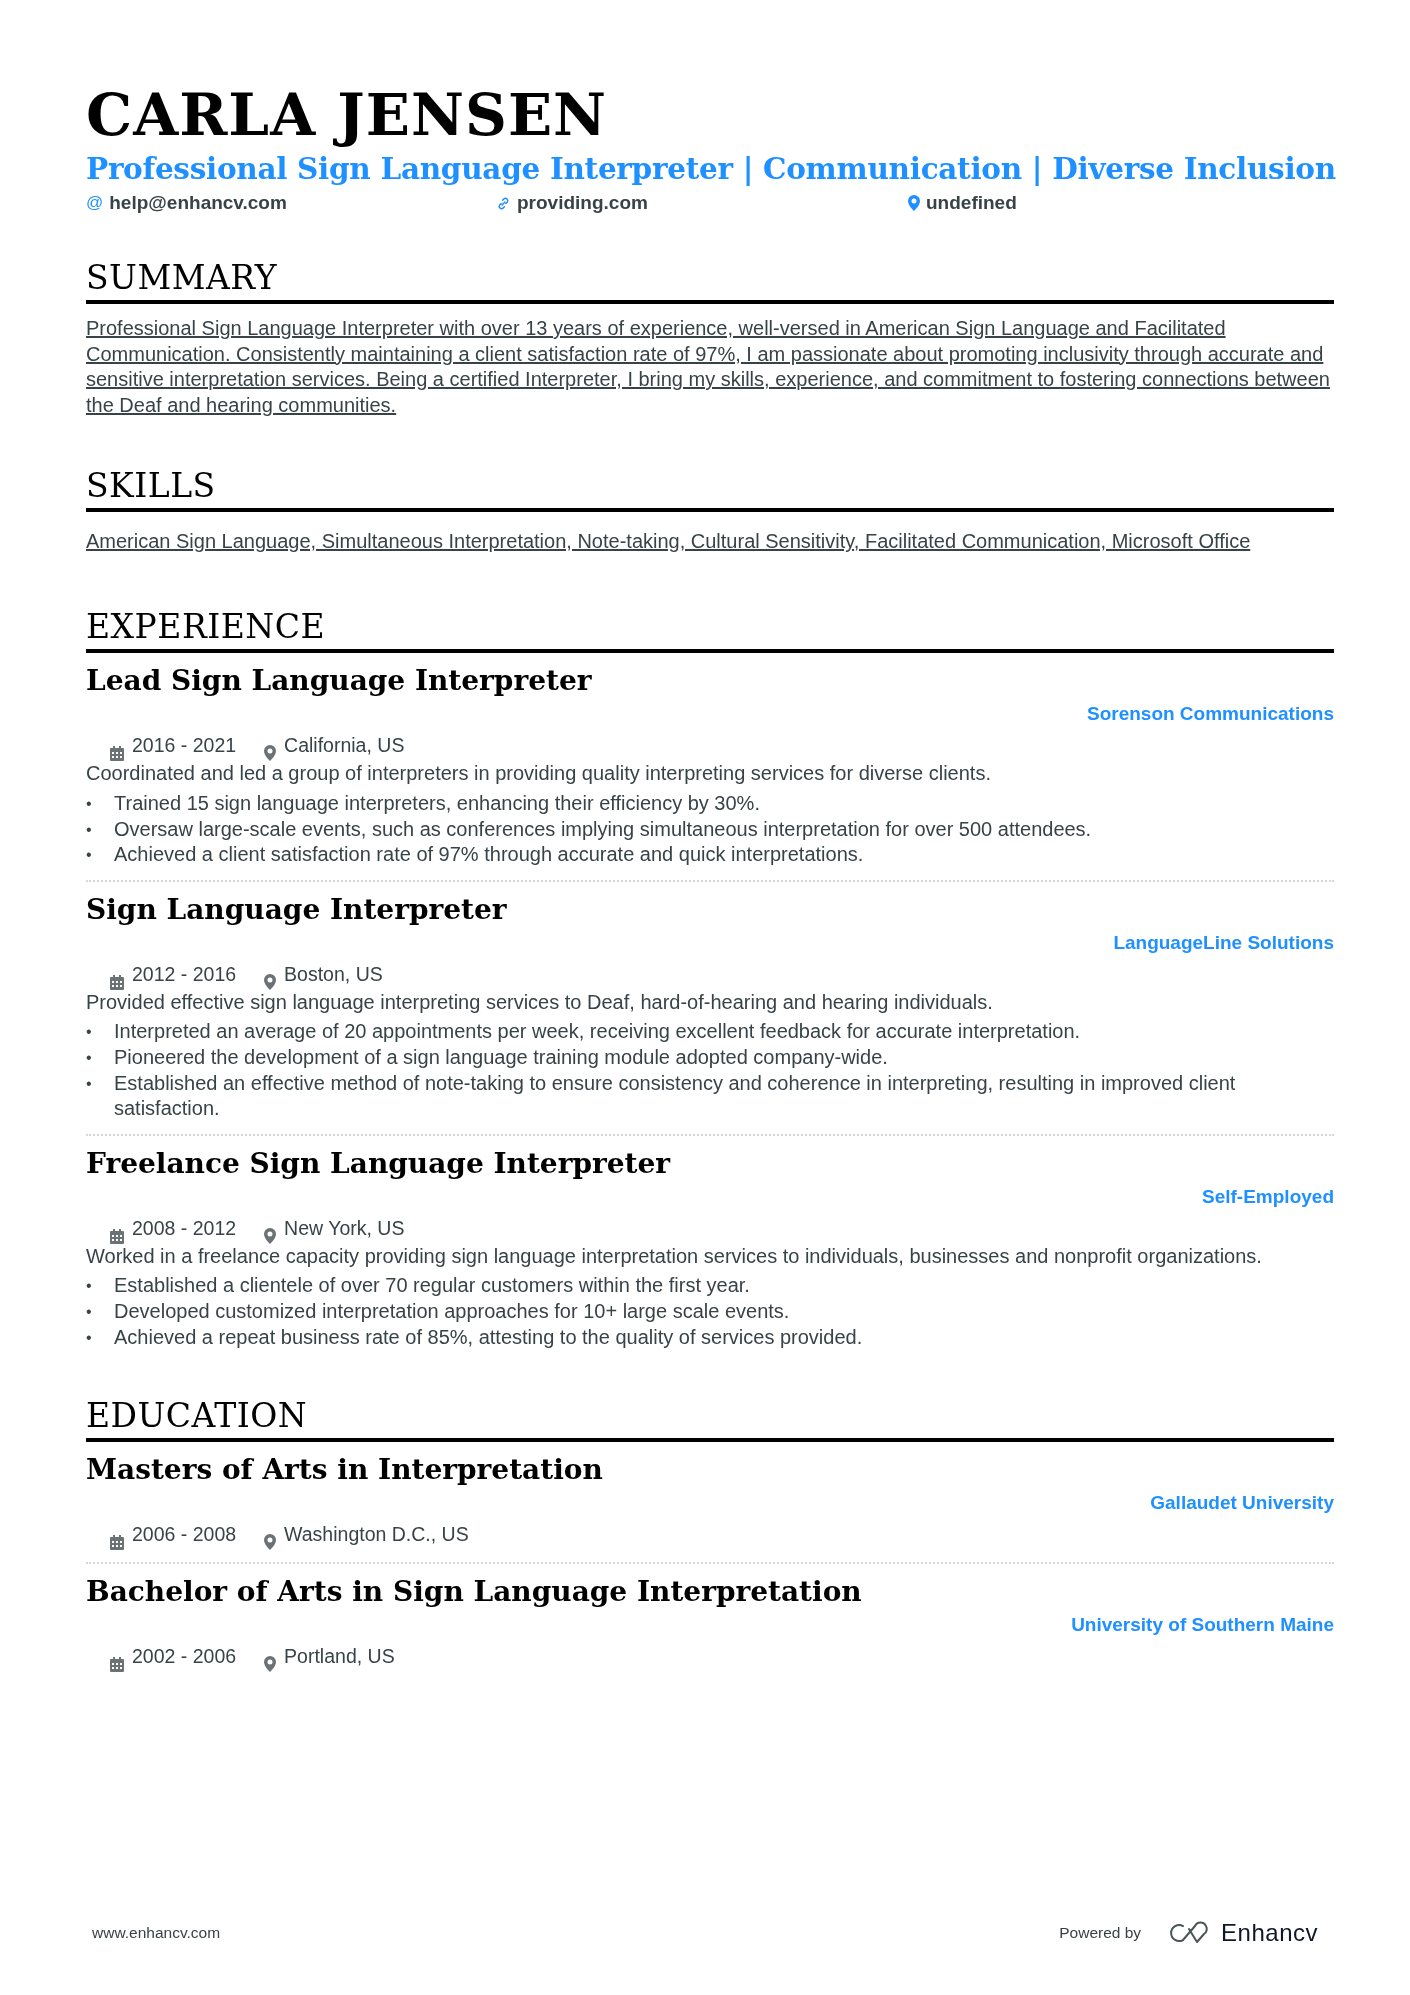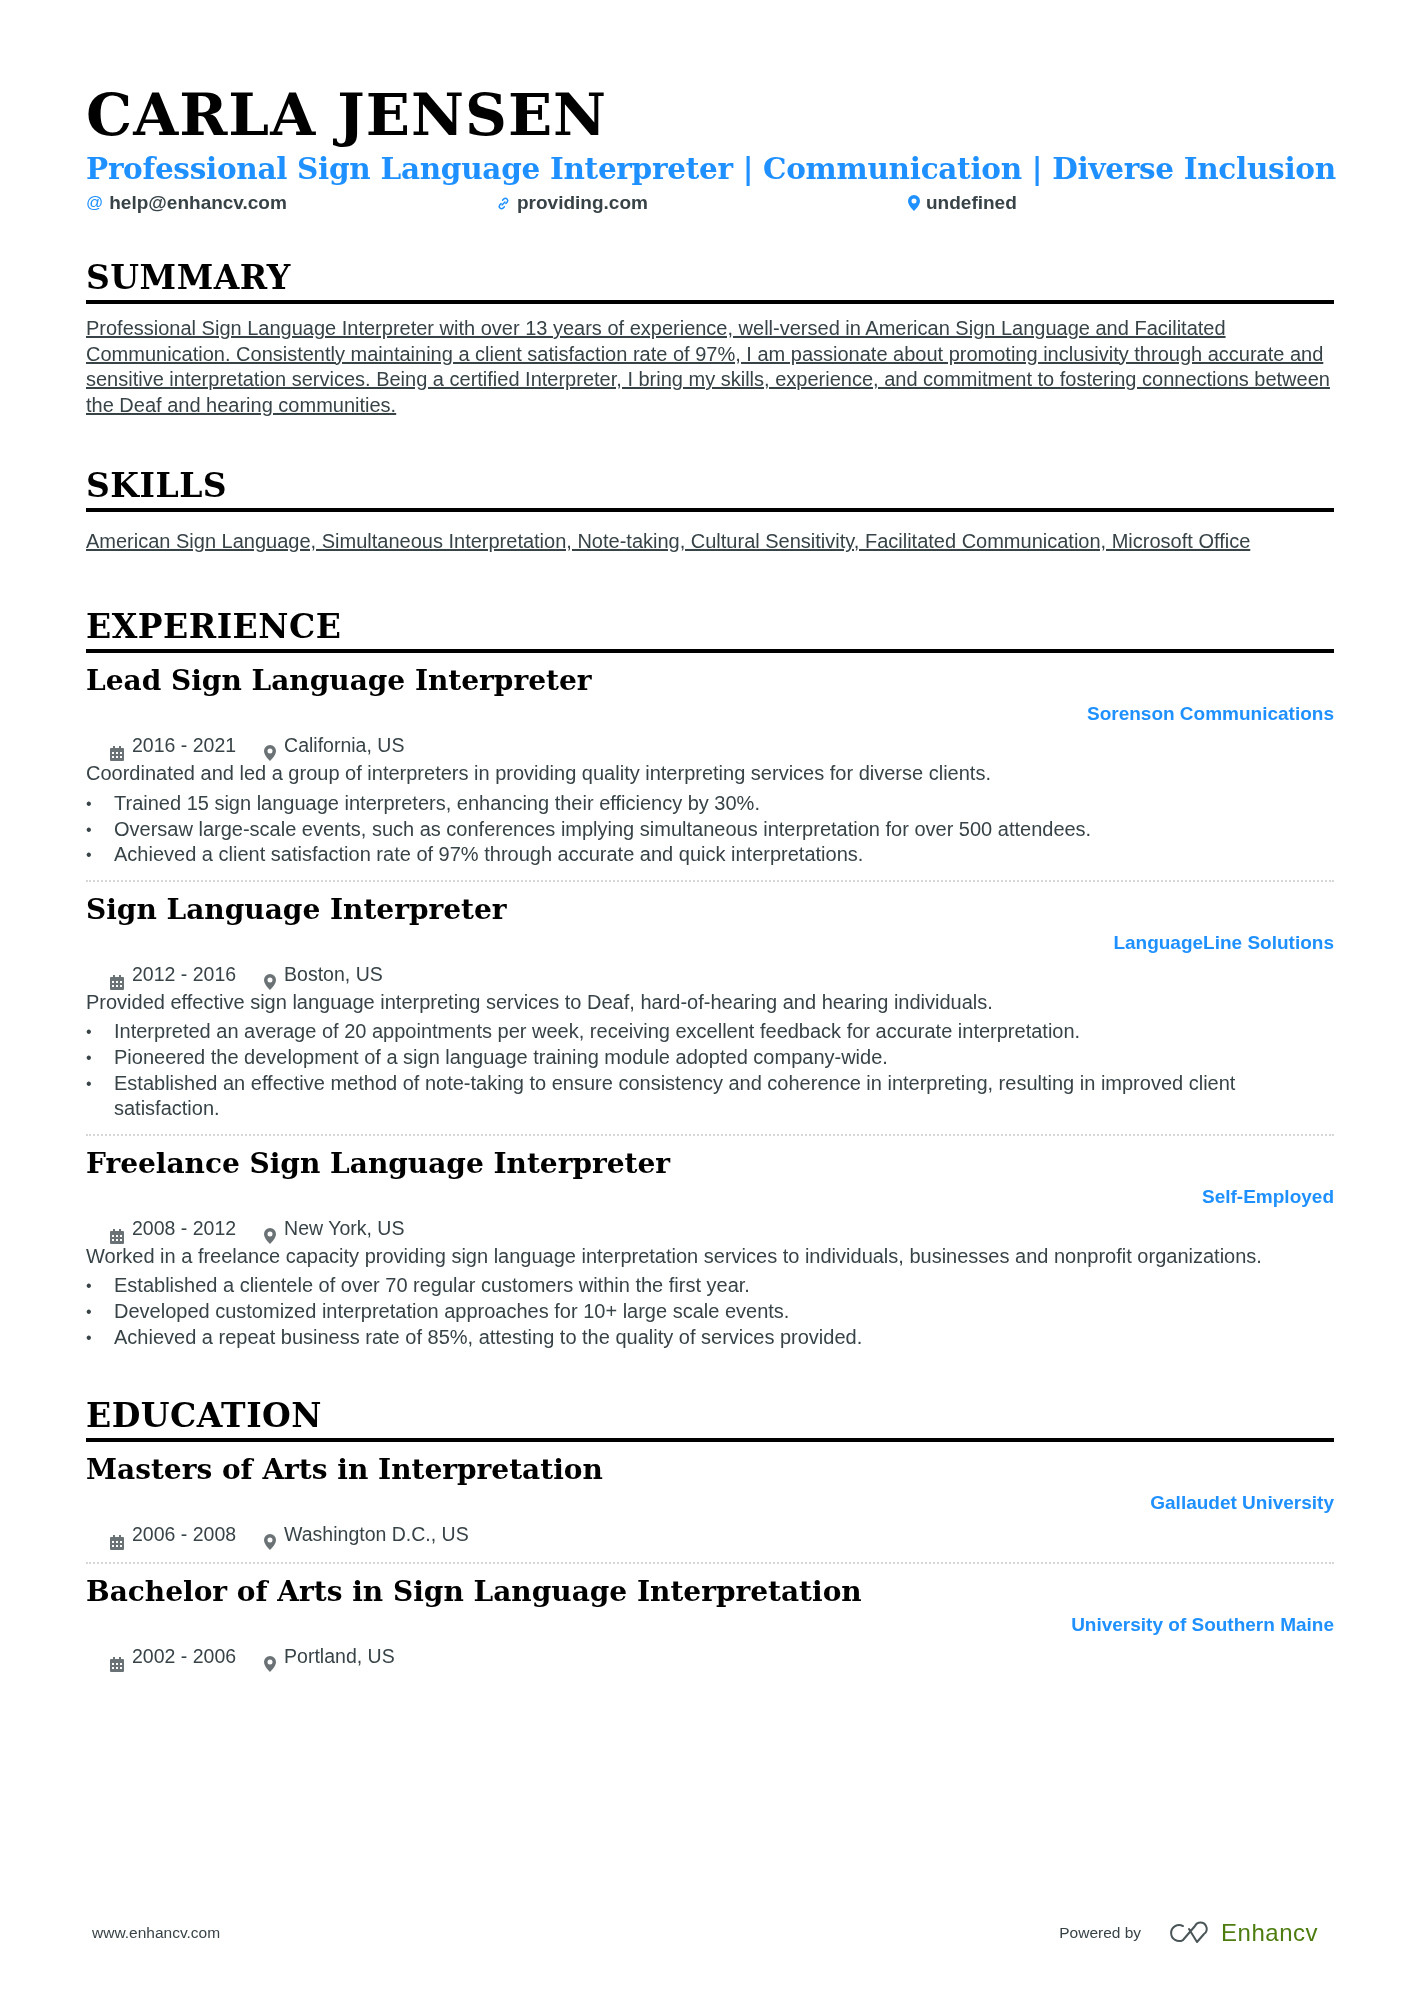--- a/index.html
+++ b/index.html
@@ -5,36 +5,36 @@
   html, body { margin:0; padding:0; background:#fff; }
   body { width:1410px; height:1995px; position:relative; font-family:"Liberation Sans", sans-serif; color:#384347; overflow:hidden; }
   .page { position:absolute; left:86px; top:80px; width:1248px; }
   .name { font-family:"DejaVu Serif", serif; font-weight:bold; font-size:58px; line-height:70px; color:#000; letter-spacing:1px; margin:0; }
   .headline { font-family:"DejaVu Serif", serif; font-weight:bold; font-size:29.5px; line-height:38px; color:#1e90ff; margin:0; white-space:nowrap; letter-spacing:-0.3px; }
   .contacts { display:flex; height:26px; margin-top:2px; font-size:19px; font-weight:bold; color:#384347; }
   .contact { display:flex; align-items:center; gap:6px; }
   .contact .ic { color:#1e90ff; font-size:17px; font-weight:normal; display:inline-flex; }
   .c1 { width:410px; } .c2 { width:412px; }
   .section { margin-top:0; }
-  .sec-title { font-family:"DejaVu Serif", serif; font-weight:bold; font-size:33px; line-height:40px; color:#000; margin:0; letter-spacing:0.5px; }
+  .sec-title { font-family:"DejaVu Serif", serif; font-weight:normal; font-size:33px; line-height:40px; color:#000; margin:0; letter-spacing:0.5px; }
   .rule { height:4px; background:#000; margin-top:2px; }
   .body-text { font-size:20px; line-height:25.6px; color:#384347; margin-top:11px;text-decoration:underline; }
   .entry-title { font-family:"DejaVu Serif", serif; font-size:28px; line-height:36px; color:#000; margin:0; }
   .org { font-size:19px; font-weight:bold; color:#1e90ff; line-height:30px;text-align:right; }
   .meta { display:flex; align-items:flex-end; font-size:19.5px; line-height:32px; color:#384347;padding-left:24px; }
   .meta .mi { display:inline-flex; align-items:center; color:#6b7275; margin-right:8px; }
   .meta .gap { width:28px; }
   .desc { font-size:20px; line-height:25.6px; }
   ul.bullets { list-style:none; margin:4px 0 0 0; padding:0; }
   ul.bullets li { position:relative; padding-left:28px; font-size:20px; line-height:25.6px; }
   ul.bullets li::before { content:"•"; position:absolute; left:0; top:0; font-size:16px; }
   .divider { border-top:2px dotted #d4d6d8; margin:12px 0 10px 0; }
   .footer { position:absolute; top:1920px; left:92px; width:1226px; height:26px; display:flex; justify-content:space-between; align-items:center; font-size:15.5px; color:#384347; }
   .powered { display:flex; align-items:center; gap:28px; }
-  .brand { display:flex; align-items:center; gap:8px; font-size:24px; color:#4d7c0f; letter-spacing:0.5px; }
+  .brand { display:flex; align-items:center; gap:8px; font-size:24px; color:#0f172a; letter-spacing:0.5px; }
 </style>
 </head>
 <body>
 
 <div class="page">
 
   <h1 class="name">CARLA JENSEN</h1>
   <div class="headline">Professional Sign Language Interpreter | Communication | Diverse Inclusion</div>
 
   <div class="contacts">

